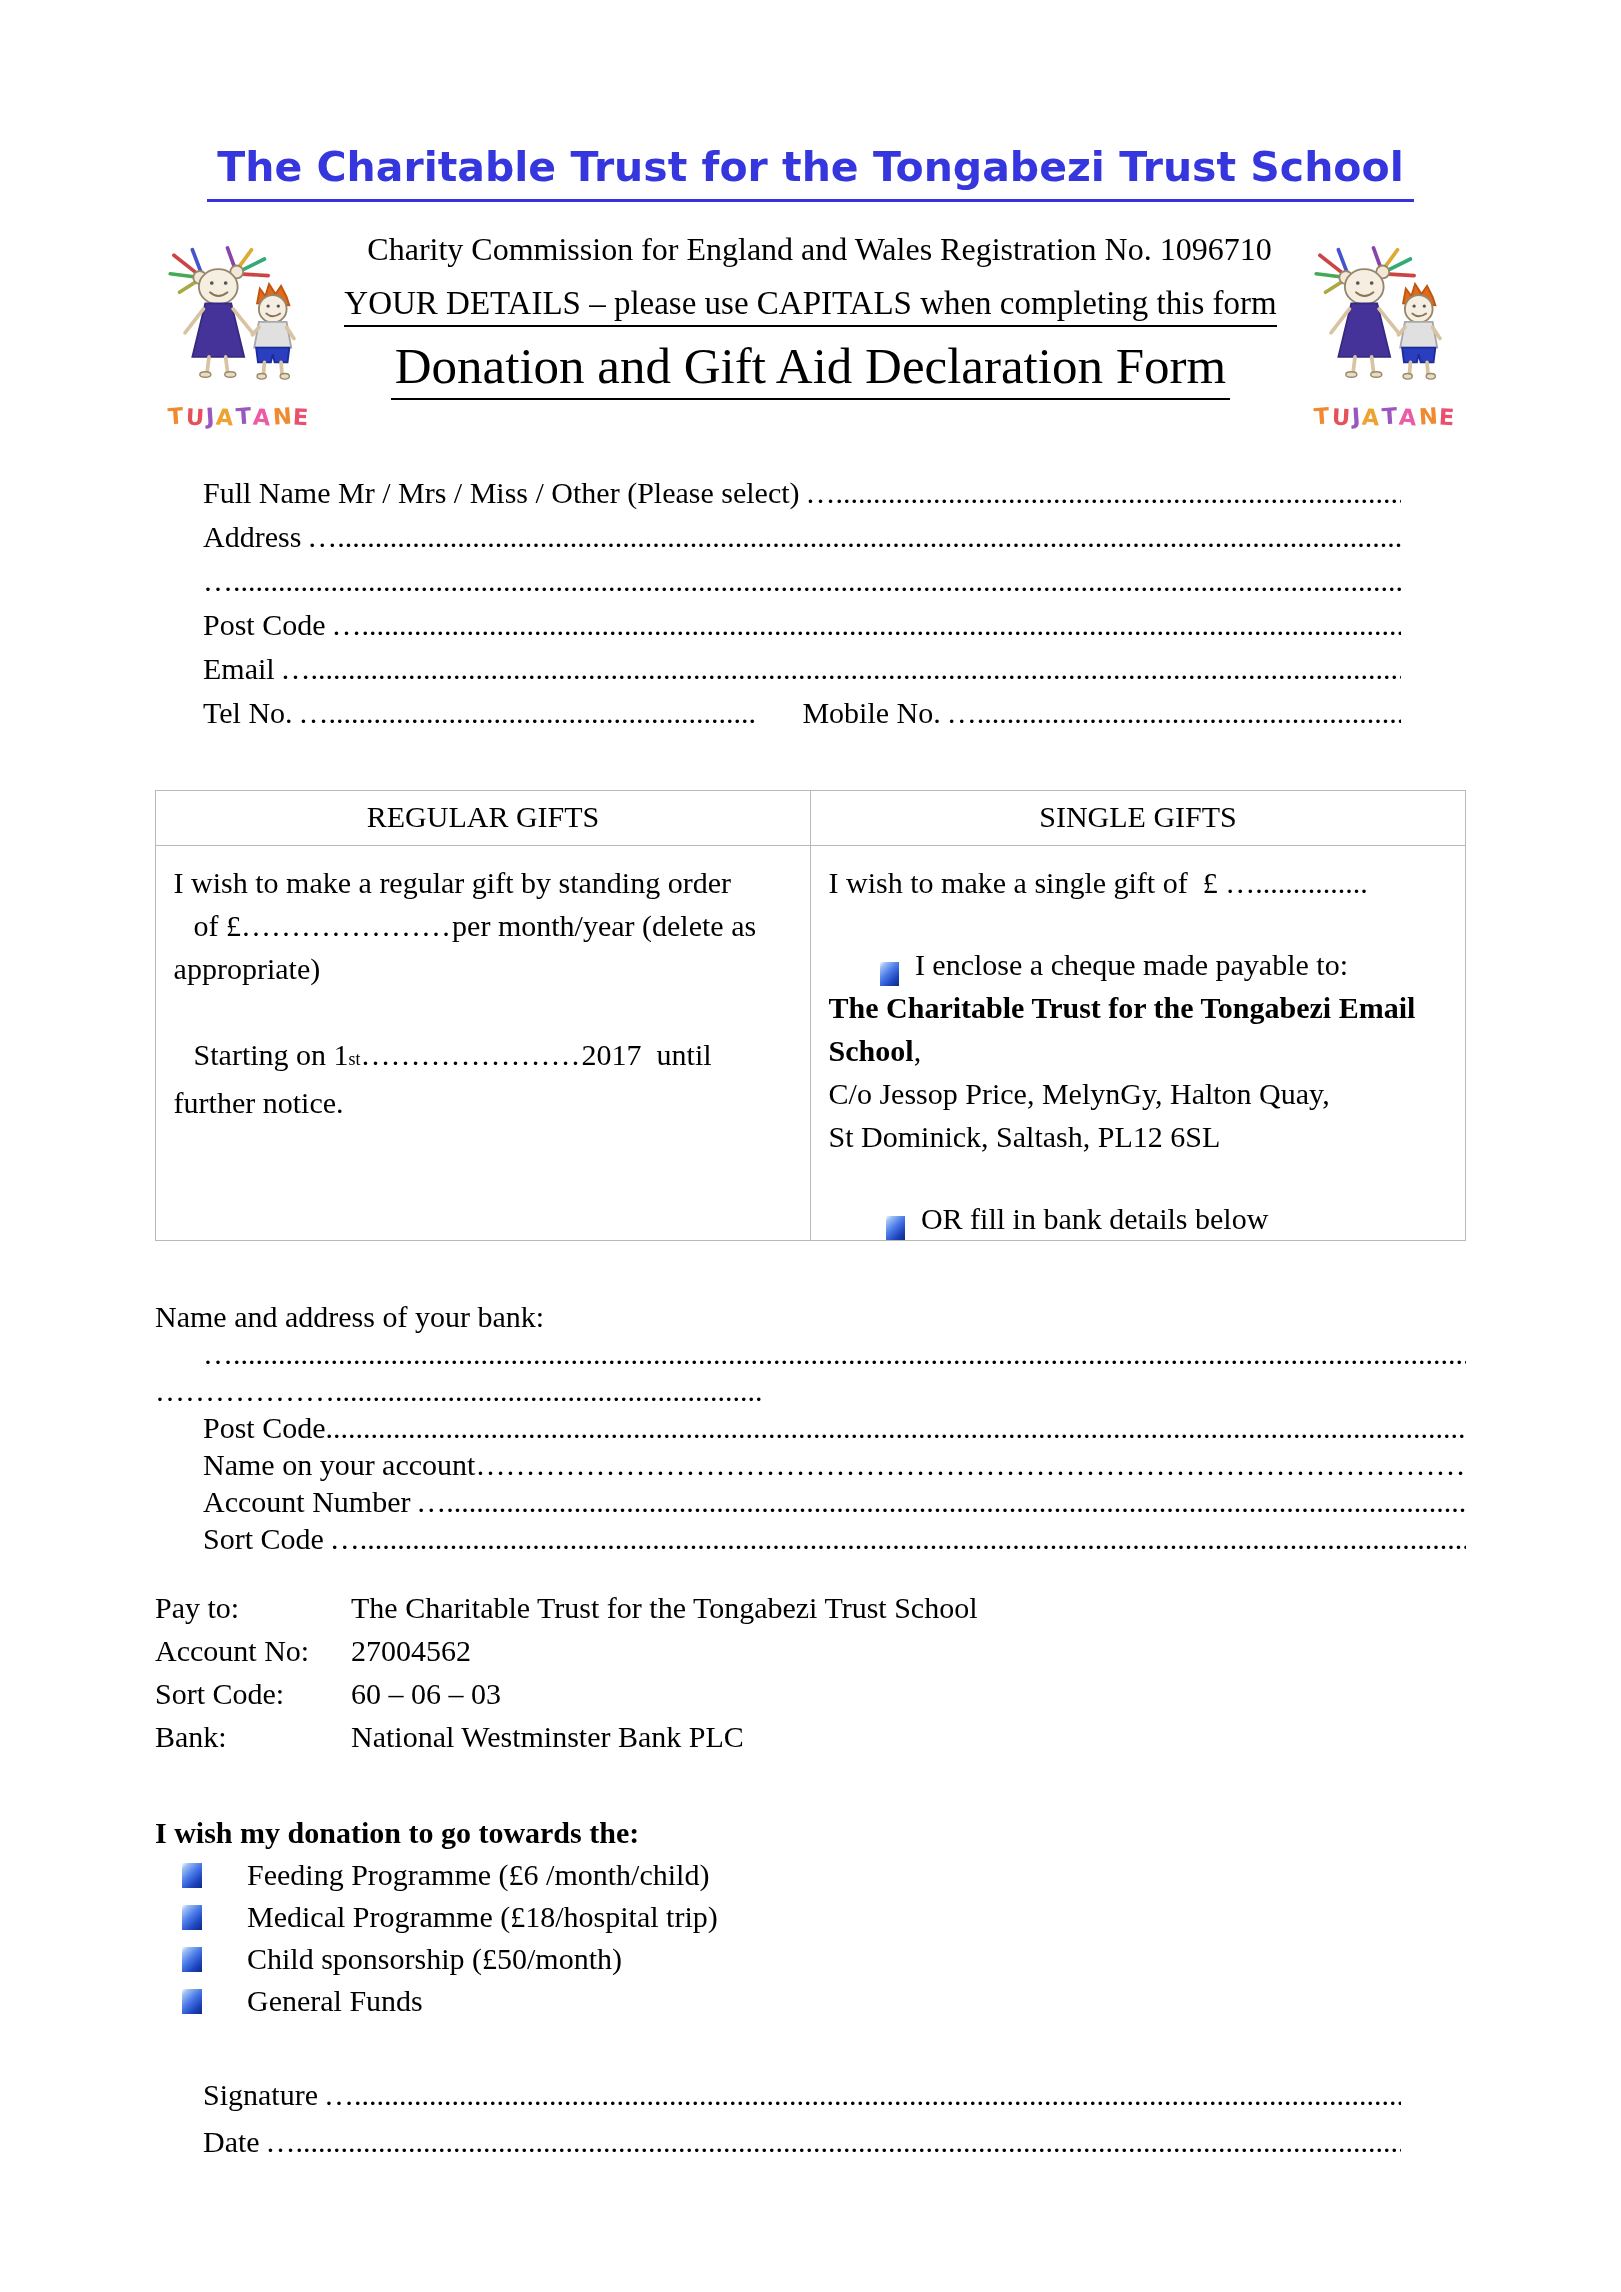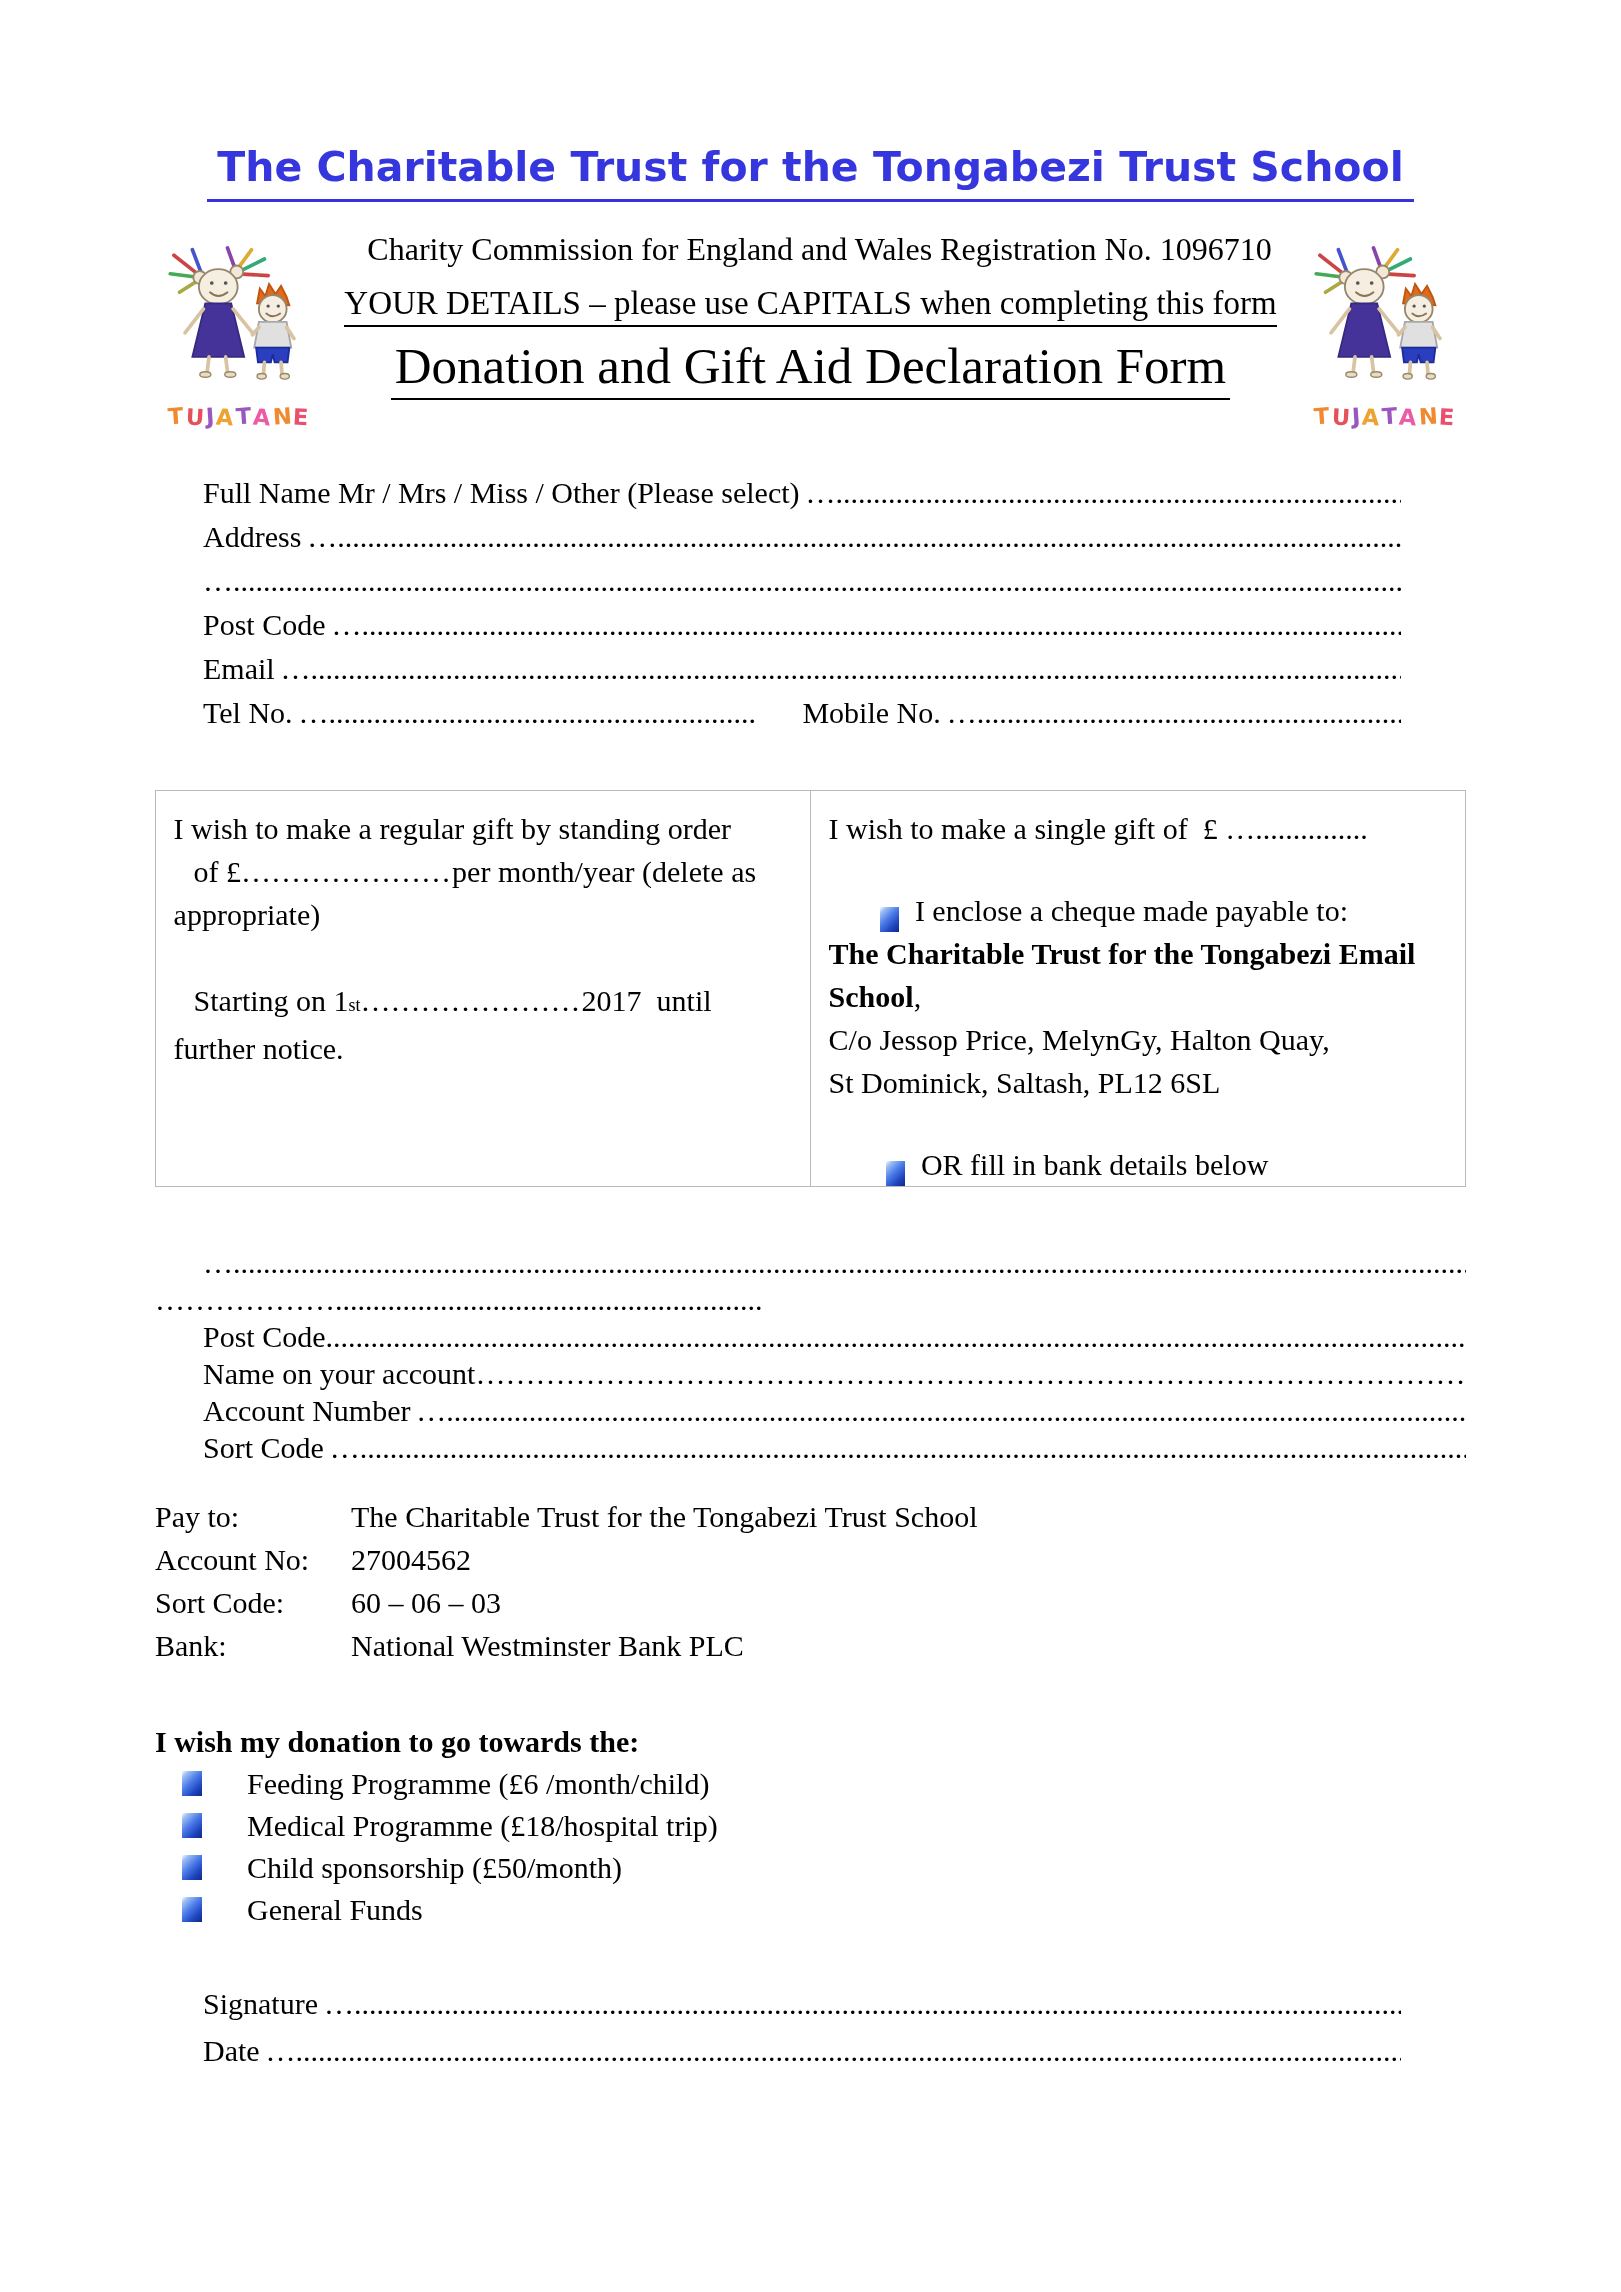--- a/index.html
+++ b/index.html
@@ -189,20 +189,24 @@
       <div class="frow">
         <span class="lbl">Tel No.</span>
         <span class="telfill">…..........................................................................................................................................................................................................................................................................................................................................................................................</span>
         <span class="lbl moblabel">Mobile No.</span>
         <span class="fill">…..........................................................................................................................................................................................................................................................................................................................................................................................</span>
       </div>
     </div>
 
     <table class="gifts">
       <tbody>
+          <tr>
+        <th>REGULAR GIFTS</th>
+        <th>SINGLE GIFTS</th>
+      </tr>
       <tr>
         <td>
           <div class="cellline">I wish to make a regular gift by standing order</div>
           <div class="cellflex">
             <span class="lbl">of £</span>
             <span class="fillfixed" style="width:211px;">………………………………………………………………………………………………………………………………………………………………………………………………………………………………</span>
             <span class="lbl">per month/year (delete as</span>
           </div>
           <div class="cellline">appropriate)</div>
           <div class="cellflex para2">
@@ -226,20 +230,21 @@
           <div class="iconline indent2">
             <span class="chk"></span>
             <span class="lbl">OR fill in bank details below</span>
           </div>
         </td>
       </tr>
     </tbody>
       </table>
 
     <div class="bank">
+      <div class="bank-heading">Name and address of your bank:</div>
       <div class="frow">
         <span class="fill" style="margin-left:0;">…..........................................................................................................................................................................................................................................................................................................................................................................................</span>
       </div>
       <div class="shortline">……………….........................................................</div>
       <div class="frow">
         <span class="lbl">Post Code</span>
         <span class="fill" style="margin-left:0;">..........................................................................................................................................................................................................................................................................................................................................................................................</span>
       </div>
       <div class="frow">
         <span class="lbl">Name on your account</span>

